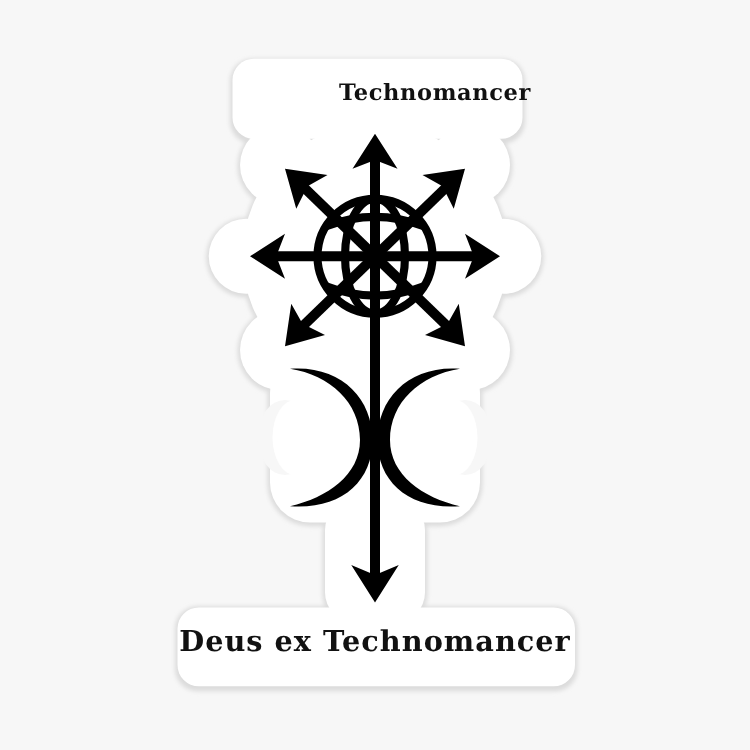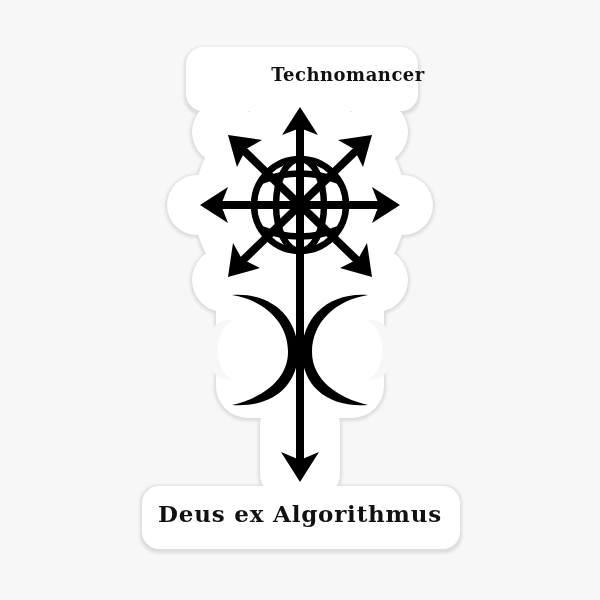--- a/index.html
+++ b/index.html
@@ -102,14 +102,14 @@
       </g>
 
       <path stroke="none" d="M232 295 C272 292 298 318 298 352 C298 386 272 408 232 405
                C262 398 288 380 288 352 C288 322 264 300 232 295 Z"></path>
       <path stroke="none" d="M368 295 C328 292 302 318 302 352 C302 386 328 408 368 405
                C338 398 312 380 312 352 C312 322 336 300 368 295 Z"></path>
     </g>
   </svg>
 
   <div class="label label-top">Technomancer</div>
-  <div class="label label-bottom">Deus ex Algorithmus</div>
+  <div class="label label-bottom">Deus ex Technomancer</div>
 </div>
 
 </body></html>

